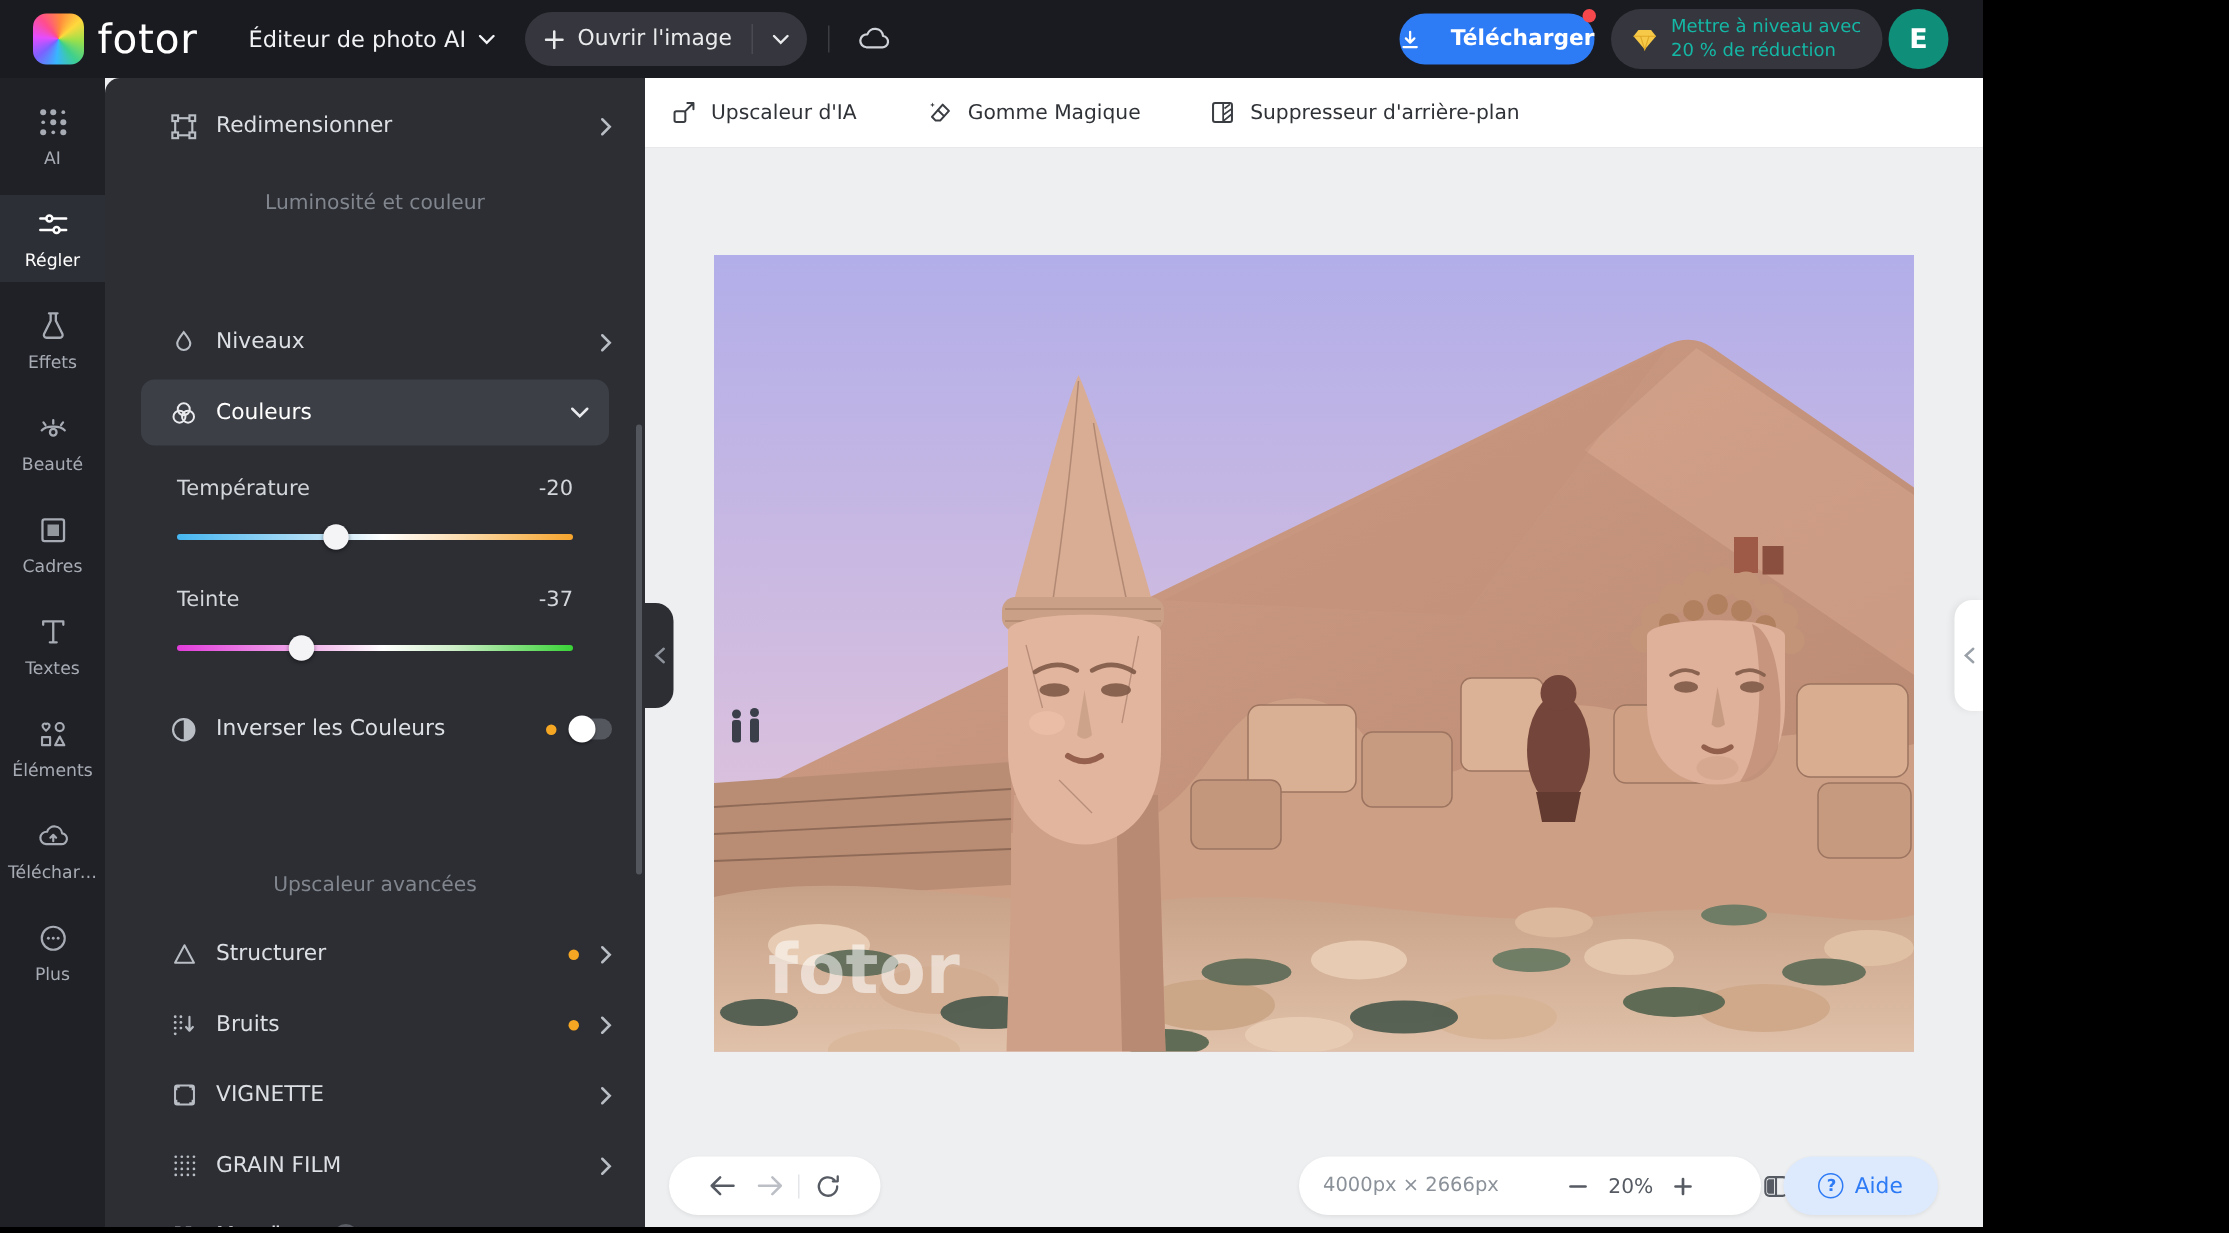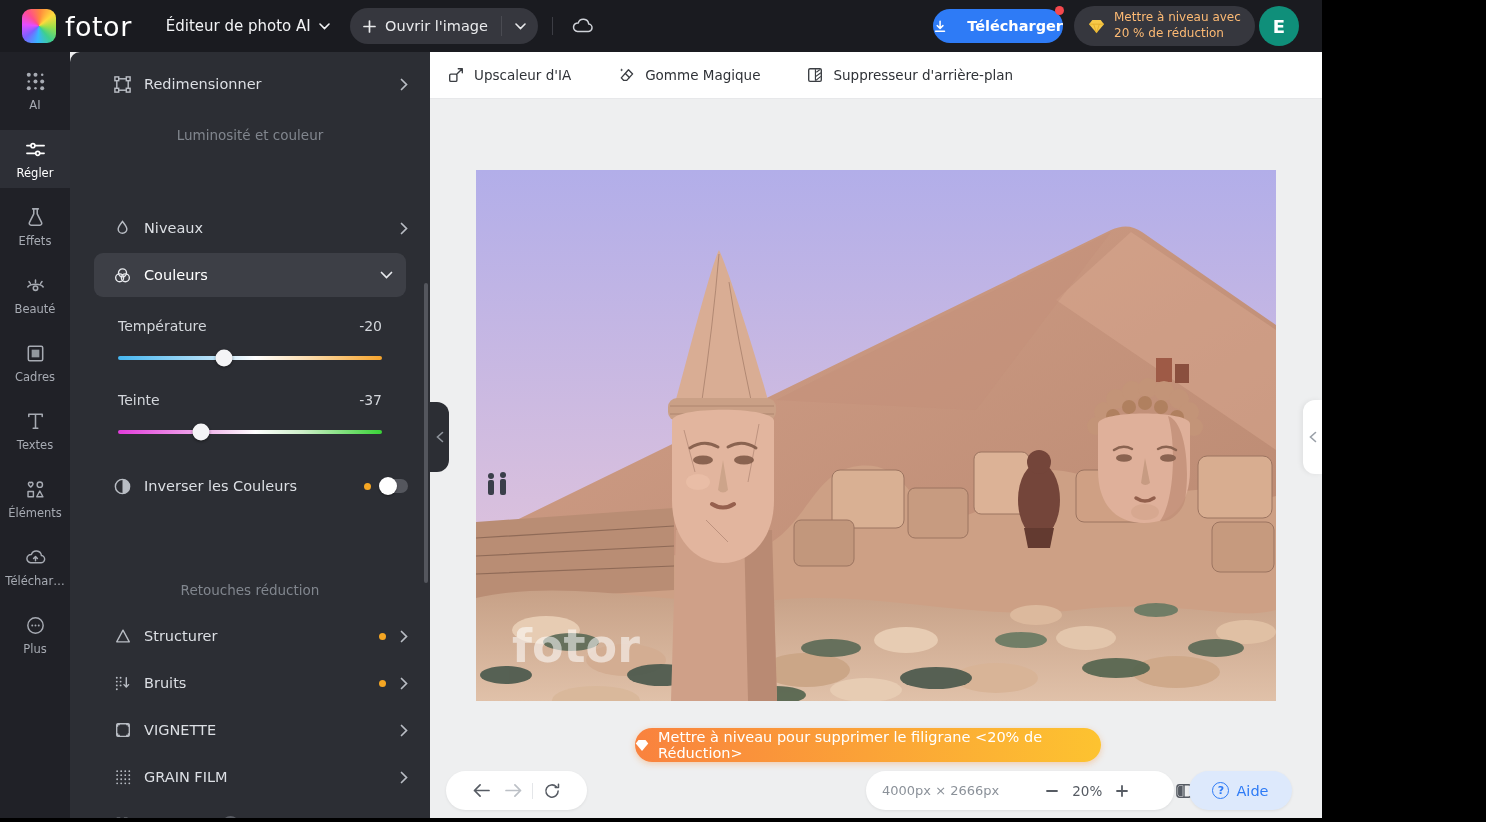--- a/index.html
+++ b/index.html
@@ -17,21 +17,21 @@
   .editor-menu { display:flex; align-items:center; gap:8px; margin-left:34px; color:#f2f3f5; font-size:15px; font-weight:500; cursor:pointer; }
   .open-btn { position:absolute; left:350px; top:8px; width:188px; height:36px; border-radius:19px; background:#36373e; display:flex; align-items:center; color:#e9eaec; }
   .open-main { flex:1; display:flex; align-items:center; justify-content:center; gap:9px; font-size:14.5px; font-weight:500; cursor:pointer; }
   .open-div { width:1px; height:20px; background:#4a4b52; }
   .open-caret { width:36px; display:flex; align-items:center; justify-content:center; cursor:pointer; }
   .tb-sep { position:absolute; left:552px; top:17px; width:1px; height:18px; background:#3c3d44; }
   .cloud-btn { position:absolute; left:570px; top:14px; color:#cfd2d8; cursor:pointer; }
   .dl-btn { position:absolute; left:933px; top:9px; width:130px; height:34px; border-radius:17px; background:#2e7bf6; color:#fff; display:flex; align-items:center; justify-content:center; gap:20px; font-size:14.5px; font-weight:600; cursor:pointer; }
   .dl-dot { position:absolute; right:-1px; top:-3px; width:9px; height:9px; border-radius:50%; background:#f5484d; }
   .up-pill { position:absolute; left:1074px; top:6px; width:181px; height:40px; border-radius:20px; background:#36373e; display:flex; align-items:center; gap:9px; padding-left:14px; cursor:pointer; }
-  .up-text { color:#fdba74; font-size:12px; line-height:1.3; }
+  .up-text { color:#14b8a6; font-size:12px; line-height:1.3; }
   .avatar { position:absolute; left:1259px; top:6px; width:40px; height:40px; border-radius:50%; background:#0f8f7a; color:#fff; font-size:18px; font-weight:600; display:flex; align-items:center; justify-content:center; cursor:pointer; }
 
   
   .rail { position:absolute; left:0; top:52px; width:70px; height:766px; background:#202127; display:flex; flex-direction:column; align-items:stretch; padding-top:10px; z-index:20; }
   .rail-item { height:58px; margin-bottom:10px; display:flex; flex-direction:column; align-items:center; justify-content:center; gap:5px; color:#a7abb3; font-size:11.5px; cursor:pointer; }
   .rail-item.active { background:#2d2f36; color:#fff; }
   .rail-item svg { display:block; }
   .rail-dot { position:absolute; left:57px; top:5px; width:9px; height:9px; border-radius:50%; background:#f43b6e; }
 
   
@@ -291,21 +291,21 @@
               <path d="M10 2.5a7.5 7.5 0 0 1 0 15z" fill="currentColor"></path>
             </svg>
       </span>
       <span class="plabel">Inverser les Couleurs</span>
       <span class="mini-dot"></span>
       <span class="toggle">
             <span class="toggle-knob"></span>
           </span>
     </div>
 
-    <div class="psec" style="top:530px">Retouches réduction</div>
+    <div class="psec" style="top:530px">Upscaleur avancées</div>
 
     <div class="prow" style="top:562px">
       <span class="picon">
         <svg width="18" height="18" viewBox="0 0 20 20" stroke="currentColor" stroke-width="1.5" fill="none" stroke-linejoin="round">
               <path d="M10 3.5l7 13H3z"></path>
             </svg>
       </span>
       <span class="plabel">Structurer</span>
       <span class="odot"></span>
       <span class="chev">
@@ -569,26 +569,20 @@
         <ellipse cx="648" cy="288" rx="8" ry="3.8" fill="#8a6350"></ellipse>
             <ellipse cx="692" cy="288" rx="8" ry="3.8" fill="#8a6350"></ellipse>
         <path d="M669 288 L665 313 q4 4 9 0 Z" fill="#c79b82"></path>
         <path d="M660 328 q9 6 18 0" stroke="#925f4c" stroke-width="3.5" fill="none" stroke-linecap="round"></path>
         <ellipse cx="669" cy="342" rx="14" ry="8" fill="#d3a58c" opacity=".7"></ellipse>
       </g>
       <text x="36" y="492" font-size="46" font-weight="700" fill="#ffffff" opacity="0.55" font-family="DejaVu Sans, sans-serif">fotor</text>
     </g>
   </svg>
 
-  <div class="cta">
-    <svg width="15" height="13" viewBox="0 0 18 16">
-          <path d="M4.5 1h9L17 5.5 9 15 1 5.5z" fill="#ffffff"></path>
-        </svg>
-    <span>Mettre à niveau pour supprimer le filigrane &lt;20% de Réduction&gt;</span>
-  </div>
 
   <div class="pill pill-left">
     <button class="ib">
       <svg width="19" height="15" viewBox="0 0 20 16">
             <path d="M18 8H2.5M8.5 2L2.5 8l6 6" stroke="currentColor" stroke-width="1.8" fill="none" stroke-linecap="round" stroke-linejoin="round"></path>
           </svg>
     </button>
     <button class="ib disabled">
       <svg width="19" height="15" viewBox="0 0 20 16">
             <path d="M2 8h15.5M11.5 2l6 6-6 6" stroke="currentColor" stroke-width="1.8" fill="none" stroke-linecap="round" stroke-linejoin="round"></path>

